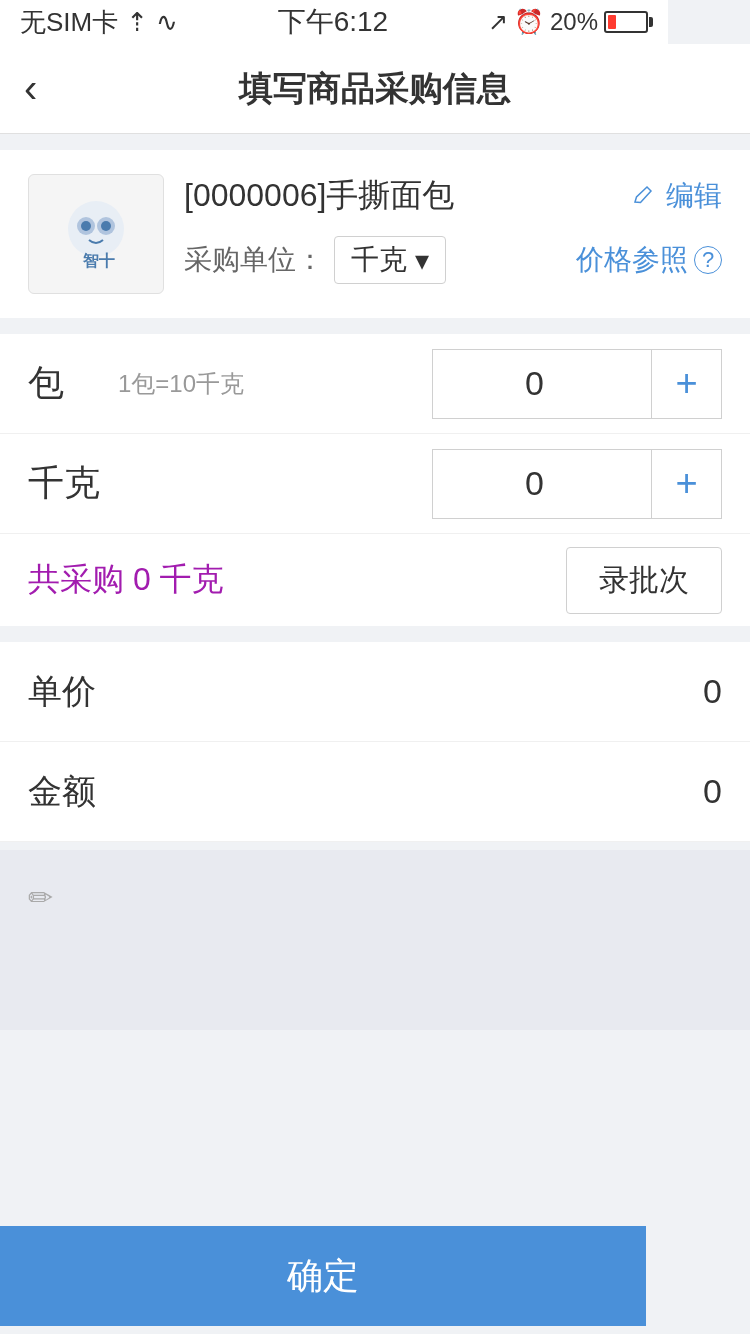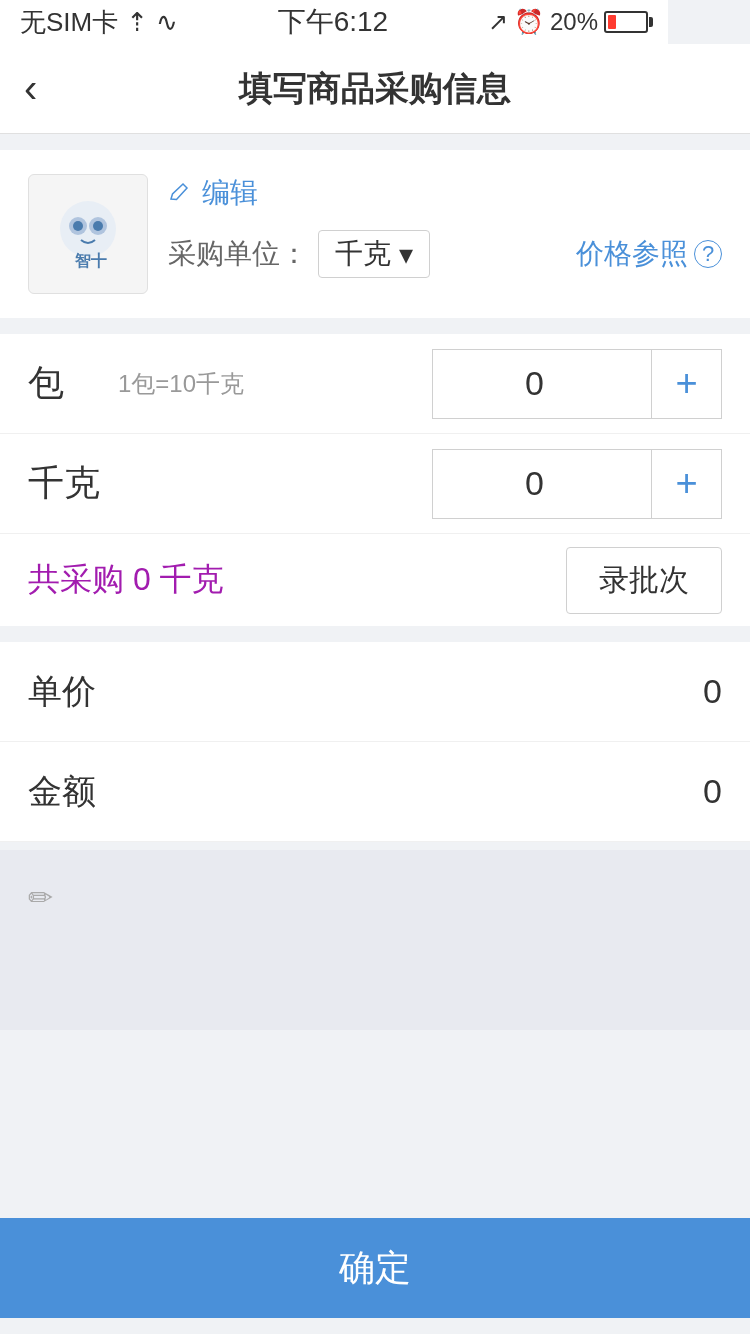--- a/index.html
+++ b/index.html
@@ -85,21 +85,21 @@
     .product-card {
       background: #fff;
       padding: 24px 28px;
       display: flex;
       align-items: flex-start;
       gap: 20px;
       border-bottom: 8px solid #f0f2f5;
       margin-top: 16px;
     }
     .product-image {
-      width: 120px;
+      width: 136px;
       height: 120px;
       background: #f5f5f5;
       border: 1px solid #e0e0e0;
       border-radius: 6px;
       display: flex;
       align-items: center;
       justify-content: center;
       flex-shrink: 0;
       font-size: 36px;
       color: #999;
@@ -265,23 +265,23 @@
     
     .blank-area {
       background: #f0f2f5;
       flex: 1;
       min-height: 300px;
     }
 
     
     .footer {
       position: fixed;
-      bottom: 16px;
+      bottom: 8px;
       left: 0;
-      width: 750px;
+      width: 646px;
       height: 100px;
       background: #4a90d9;
       display: flex;
       align-items: center;
       justify-content: center;
       cursor: pointer;
     }
     .footer-label {
       font-size: 36px;
       color: #fff;
@@ -321,20 +321,21 @@
       <circle cx="30" cy="32" r="9" fill="#b0c4de"></circle>
       <circle cx="50" cy="32" r="9" fill="#b0c4de"></circle>
       <circle cx="30" cy="32" r="5" fill="#4a7bad"></circle>
       <circle cx="50" cy="32" r="5" fill="#4a7bad"></circle>
       <path d="M33 46 Q40 52 47 46" stroke="#4a7bad" stroke-width="2" fill="none"></path>
       <text x="27" y="72" font-size="16" fill="#4a7bad" font-weight="bold">智十</text>
     </svg>
   </div>
   <div class="product-info">
     <div class="product-name-row">
+      <span class="product-name">[0000006]手撕面包</span>
       <span class="edit-btn">
         <svg width="22" height="22" viewBox="0 0 22 22" fill="none">
           <path d="M3 17l1.5-5L15 2l4 4L8.5 17.5 3 17z" stroke="#4a90d9" stroke-width="1.5" fill="none"></path>
         </svg>
         <span>编辑</span>
       </span>
     </div>
     <div class="purchase-unit-row">
       <div style="display:flex;align-items:center;">
         <span class="unit-label">采购单位：</span>

